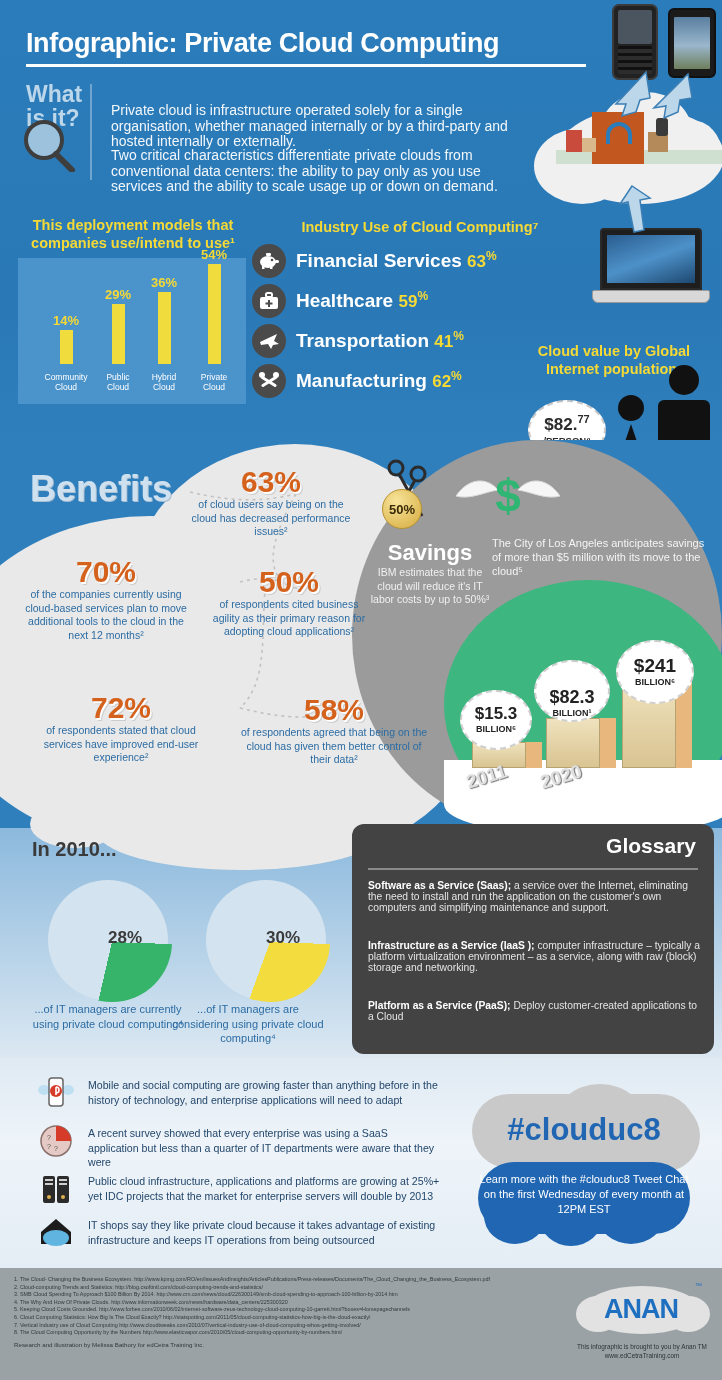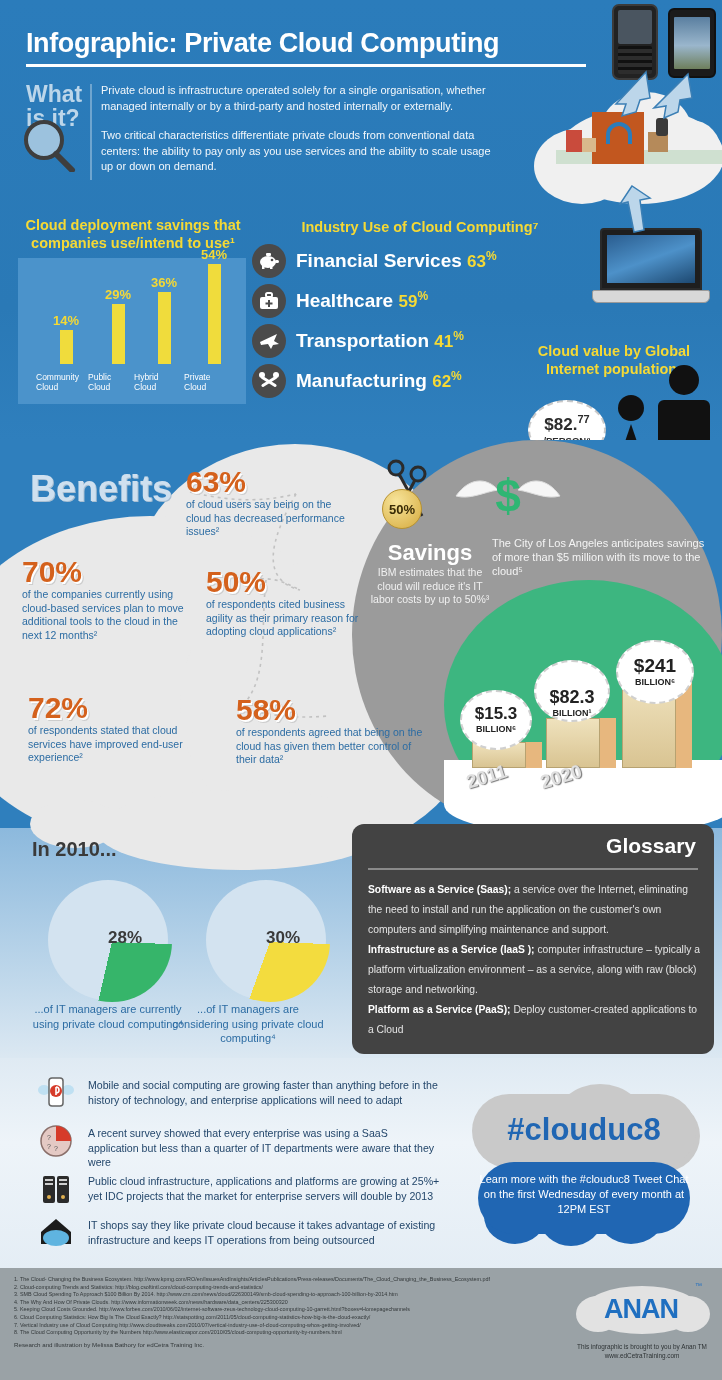--- a/index.html
+++ b/index.html
@@ -16,22 +16,22 @@
   .hdr { position: absolute; left: 0; top: 0; width: 722px; height: 440px;
          background: linear-gradient(180deg,#2b7cbb 0%,#2a79b6 70%,#2f7fbd 100%); }
   .hdr-title { position: absolute; left: 26px; top: 28px; font-size: 27px; font-weight: bold;
     color: #ffffff; letter-spacing: -0.4px; }
   .hdr-rule { position: absolute; left: 26px; top: 64px; width: 560px; height: 3px; background: #fff; }
   .what-word { position: absolute; left: 26px; top: 82px; color: #bcd6ea; font-weight: bold;
     font-size: 23px; line-height: 24px; width: 90px; }
   .what-word .l2 { display:block; }
   .magnifier { position:absolute; left:22px; top:118px; width:54px; height:54px; }
   .vdivide { position:absolute; left:90px; top:84px; width:2px; height:96px; background:#6fa5cf; }
-  .what-para { position: absolute; left: 101px; width: 400px; color: #f2f7fb; font-size: 11px;
-    line-height: 15.5px; }
+  .what-para { position: absolute; left: 111px; width: 400px; color: #f2f7fb; font-size: 14px;
+    line-height: 15.5px; margin-top: 20px; }
   .wp1 { top: 83px; } .wp2 { top: 128px; }
 
   
   .cloudwhite { position:absolute; background:#f0f0f0; border-radius:50%; }
   .device { position:absolute; }
   .phone { left:612px; top:4px; width:46px; height:76px; background:#222; border-radius:7px;
     border:2px solid #3b3b3b; }
   .phone .scr { position:absolute; left:4px; top:4px; right:4px; height:34px; background:#4a5560; border-radius:2px;}
   .phone .kb { position:absolute; left:4px; bottom:4px; right:4px; height:28px; background:#111; border-radius:2px;
     background-image: repeating-linear-gradient(0deg,#2d2d2d 0 4px,#111 4px 7px), repeating-linear-gradient(90deg,#2d2d2d 0 4px,#111 4px 6px);}
@@ -43,21 +43,21 @@
     border-radius:4px 4px 0 0; border:2px solid #2a2a2a;}
   .laptop .lid i { position:absolute; left:5px; top:5px; right:5px; bottom:5px;
     background:linear-gradient(160deg,#2a5d8f 0%,#4d91c9 50%,#1d4870 100%); display:block;}
   .laptop .base { position:absolute; left:0; top:62px; width:118px; height:13px; background:#d8d8d8;
     border-radius:2px 2px 6px 6px; border:1px solid #9a9a9a;}
 
   
   .sec-title { color: #f5d935; font-weight: bold; font-size: 14.5px; line-height: 18px; }
   .barbox { position:absolute; left:18px; top:258px; width:228px; height:146px; background:#4b93cb; }
   .bar { position:absolute; bottom:40px; width:13px; background:#f0dc3c; }
-  .barlbl { position:absolute; color:#ffffff; font-size:8.5px; line-height:10px; width:60px;}
+  .barlbl { position:absolute; color:#ffffff; font-size:8.5px; line-height:10px; text-align:center; width:60px;}
   .barval { position:absolute; color:#f5d935; font-weight:bold; font-size:13px; text-align:center; width:50px;}
 
   
   .ind-title { position:absolute; left:300px; top:218px; width:240px; text-align:center;}
   .ind-row { position:absolute; left:252px; height:38px; }
   .ind-ic { position:absolute; left:0; top:0; width:34px; height:34px; border-radius:50%;
     background:#4a4a4a; color:#fff; display:flex; align-items:center; justify-content:center; font-size:17px;}
   .ind-name { position:absolute; left:44px; top:5px; color:#fff; font-weight:bold; font-size:19px; white-space:nowrap;}
   .ind-num { color:#f5d935; font-weight:bold; font-size:17px; }
   .ind-pct { color:#f5d935; font-weight:bold; font-size:12px; vertical-align:super; }
@@ -70,21 +70,21 @@
   .bubble .amt sup { font-size:11px; }
   .bubble .per { font-weight:bold; font-size:9.5px; color:#2c2c2c; }
 
   
   .benbg { position:absolute; left:0; top:440px; width:722px; height:400px; background:#2f7fbd; }
   .blob { position:absolute; background:#e9e9e9; border-radius:50%; }
   .grayblob { position:absolute; background:#9b9b9b; border-radius:50%; }
   .greenblob { position:absolute; background:#3db680; border-radius:50%; }
   .ben-title { position:absolute; left:30px; top:468px; color:#cfe0ef; font-weight:bold; font-size:36px;
      text-shadow: 1px 1px 0 #a9bfd2; }
-  .stat { position:absolute; text-align:left; }
+  .stat { position:absolute; text-align:center; }
   .stat .n { color:#d4611c; font-weight:bold; font-size:30px; line-height:32px;
      text-shadow: 1.5px 1.5px 0 #ffffff, 2.5px 2.5px 0 #cdcdcd; }
   .stat .t { color:#2c6ca3; font-size:10.5px; line-height:13.5px; }
   .sv-title { position:absolute; left:370px; top:540px; width:120px; text-align:center;
      color:#fff; font-weight:bold; font-size:22px;}
   .sv-body { position:absolute; left:366px; top:566px; width:128px; text-align:center;
      color:#f0f0f0; font-size:10.5px; line-height:13.5px;}
   .coin { position:absolute; left:382px; top:489px; width:40px; height:40px; border-radius:50%;
      background:radial-gradient(circle at 35% 30%,#f7e49a,#d6ab3e); color:#3a2c06;
      font-weight:bold; font-size:13px; display:flex; align-items:center; justify-content:center;
@@ -109,21 +109,21 @@
   .pie { position:absolute; width:120px; height:120px; border-radius:50%; background:#d3e3f0; }
   .wedge { position:absolute; width:120px; height:120px; border-radius:50%; }
   .pielbl { position:absolute; width:160px; text-align:center; color:#2c6ca3; font-size:11px; line-height:14.5px;}
   .pieval { position:absolute; font-weight:bold; font-size:17px; color:#3a3a3a; }
 
   
   .glos { position:absolute; left:352px; top:824px; width:362px; height:230px;
      background:#434343; border-radius:12px; }
   .glos-h { position:absolute; right:18px; top:10px; color:#fff; font-weight:bold; font-size:21px;}
   .glos-rule { position:absolute; left:16px; top:44px; width:330px; height:2px; background:#8a8a8a;}
-  .glos-p { position:absolute; left:16px; width:334px; color:#e4e4e4; font-size:10.3px; line-height:20px;}
+  .glos-p { position:absolute; left:16px; width:334px; color:#e4e4e4; font-size:10.3px; line-height:11px;}
   .glos-p b { color:#ffffff; }
   .blt { position:absolute; height:44px; }
   .blt-ic { position:absolute; left:38px; top:0; width:36px; height:34px; }
   .blt-tx { position:absolute; left:88px; top:2px; width:352px; color:#24476b; font-size:10.6px; line-height:14.5px;}
 
   
   .hcloud-top { position:absolute; left:472px; top:1094px; width:224px; height:74px;
      background:#c9c9c9; border-radius:42px; }
   .hcloud-lobe { position:absolute; background:#c9c9c9; border-radius:50%; }
   .hcloud-bot { position:absolute; left:478px; top:1162px; width:212px; height:72px;
@@ -200,21 +200,21 @@
     </div>
     <svg class="magnifier" viewBox="0 0 54 54">
       <circle cx="22" cy="22" r="18" fill="#9cc2de" stroke="#3e3e3e" stroke-width="4"></circle>
       <line x1="34" y1="36" x2="50" y2="52" stroke="#3e3e3e" stroke-width="6" stroke-linecap="round"></line>
     </svg>
     <div class="vdivide"></div>
     <div class="what-para wp1">Private cloud is infrastructure operated solely for a single organisation, whether managed internally or by a third-party and hosted internally or externally.</div>
     <div class="what-para wp2">Two critical characteristics differentiate private clouds from conventional data centers: the ability to pay only as you use services and the ability to scale usage up or down on demand.</div>
 
     <div class="sec-title" style="position:absolute;left:18px;top:216px;width:230px;text-align:center;">
-      <span>Cloud deployment savings that</span><br>
+      <span>This deployment models that</span><br>
       <span>companies use/intend to use¹</span>
     </div>
 
     <div class="barbox">
       <div class="bar" style="left:42px;height:34px;"></div>
       <div class="barval" style="left:23px;bottom:76px;">14%</div>
       <div class="barlbl" style="left:18px;bottom:12px;">Community<br>Cloud</div>
 
       <div class="bar" style="left:94px;height:60px;"></div>
       <div class="barval" style="left:75px;bottom:102px;">29%</div>

